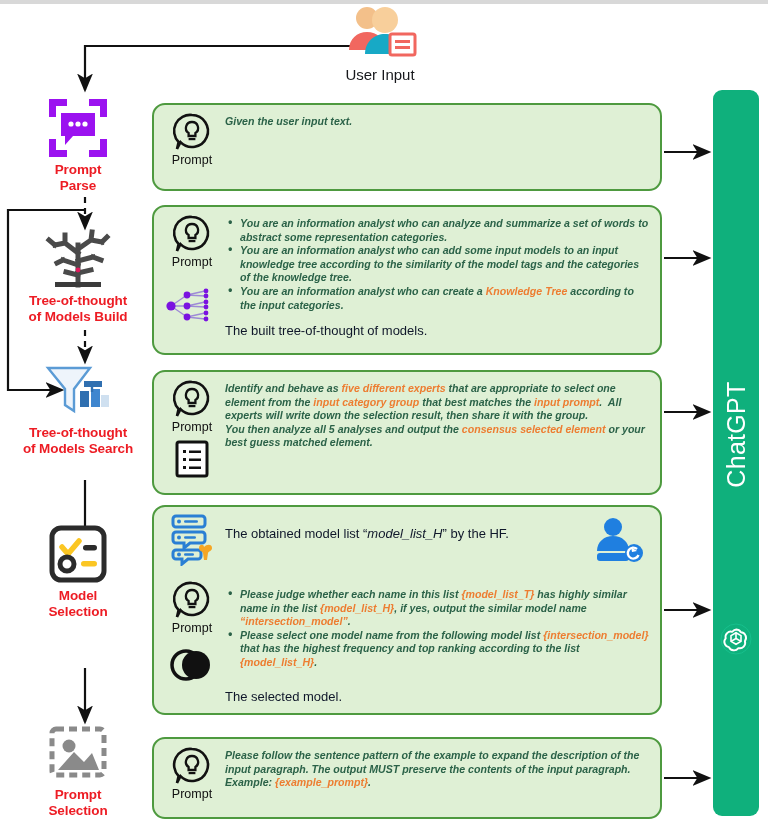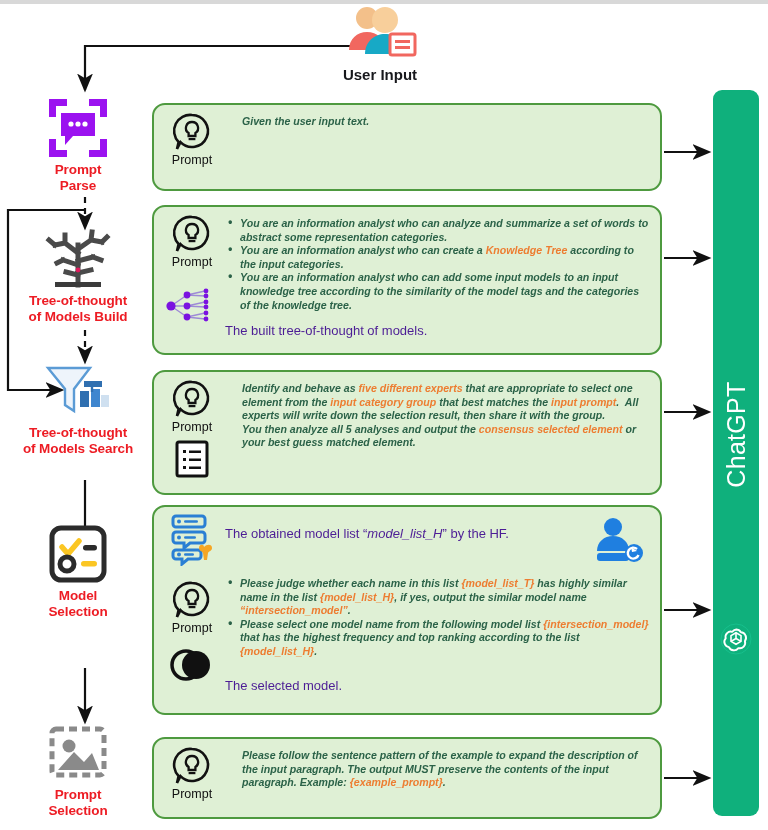--- a/index.html
+++ b/index.html
@@ -16,44 +16,44 @@
   
   .stage-node { position:absolute; width:140px; text-align:center; left:8px; }
   .stage-icon { height:62px; display:flex; align-items:center; justify-content:center; }
   .stage-label {
     color:#ED1C24; font-size:13.5px; font-weight:700; line-height:15.5px;
     margin-top:3px; letter-spacing:-0.1px;
   }
 
   
   .user-input { position:absolute; left:310px; top:4px; width:140px; text-align:center; }
-  .user-input .lbl { font-size:15px; color:#17181c; font-weight:700; margin-top:2px; }
+  .user-input .lbl { font-size:15px; color:#17181c; font-weight:400; margin-top:2px; }
 
   
   .card {
     position:absolute; left:152px; width:510px;
     background:#dff0d5; border:2.2px solid #4e9a3f; border-radius:13px;
     display:flex; padding:7px 9px 7px 7px;
   }
   .card-gutter { width:62px; flex:0 0 62px; display:flex; flex-direction:column; align-items:center; }
   .card-body { flex:1; padding-left:2px; padding-top:3px; }
   .prompt-badge { display:flex; flex-direction:column; align-items:center; }
   .prompt-badge .cap { font-size:12.5px; color:#111; margin-top:1px; font-weight:400; }
 
   .ptext {
     font-style:italic; font-size:10.6px; line-height:13.6px;
-    color:#2b6248; font-weight:700;margin-left:17px;
+    color:#2b6248; font-weight:700;
   }
   .ptext .hl { color:#ed7d31; }
   .plist { margin:0; padding:0; list-style:none; }
   .plist li { position:relative; padding-left:15px; margin-bottom:0px; }
   .plist li:before {
     content:"•"; position:absolute; left:3px; top:-1px; color:#2b6248; font-size:12px;
   }
-  .outtext { color:#4c1d95; font-size:13px; line-height:17px; font-weight:400; font-style:normal; }
+  .outtext { color:#0f172a; font-size:13px; line-height:17px; font-weight:400; font-style:normal; }
   .outtext .it { font-style:italic; }
 
   
   .gpt-bar {
     position:absolute; left:713px; top:90px; width:46px; height:726px;
     background:#0fb07c; border-radius:9px;
     display:flex; align-items:center; justify-content:center;
   }
   .gpt-text {
     transform:rotate(-90deg); white-space:nowrap;
@@ -249,22 +249,22 @@
           <circle cx="41" cy="15" r="2.4" fill="#7a12e0"></circle>
             <circle cx="41" cy="20" r="2.4" fill="#7a12e0"></circle>
           <circle cx="41" cy="26" r="2.4" fill="#7a12e0"></circle>
             <circle cx="41" cy="32" r="2.4" fill="#7a12e0"></circle>
         </svg>
       </div>
     </div>
     <div class="card-body">
       <ul class="plist ptext">
         <li>You are an information analyst who can analyze and summarize a set of words to abstract some representation categories.</li>
+        <li>You are an information analyst who can add some input models to an input knowledge tree according to the similarity of the model tags and the categories of the knowledge tree.</li>
         <li>You are an information analyst who can create a <span class="hl">Knowledge Tree</span> according to the input categories.</li>
-        <li>You are an information analyst who can add some input models to an input knowledge tree according to the similarity of the model tags and the categories of the knowledge tree.</li>
       </ul>
       <div class="outtext" style="margin-top:10px">The built tree-of-thought of models.</div>
     </div>
   </div>
 
   <div class="card" style="top:370px; height:125px;">
     <div class="card-gutter">
       <div class="prompt-badge">
         <svg width="40" height="40" viewBox="0 0 40 40">
           <path d="M20 3a16 16 0 1 1-11.5 27.2L5 37l1.6-7A16 16 0 0 1 20 3z" fill="none" stroke="#111" stroke-width="2.6"></path>
@@ -337,21 +337,21 @@
           <svg width="54" height="48" viewBox="0 0 54 48">
             <circle cx="22" cy="10" r="9" fill="#1f7fe0"></circle>
             <path d="M6 34c0-9 7-15 16-15s16 6 16 15z" fill="#1f7fe0"></path>
             <rect x="6" y="36" width="32" height="8" rx="3" fill="#1f7fe0"></rect>
             <circle cx="43" cy="36" r="9" fill="#1f7fe0"></circle>
             <path d="M46 32a5.5 5.5 0 1 0 1.5 6" fill="none" stroke="#fff" stroke-width="2.4"></path>
             <path d="M40 30l1 5 5-1z" fill="#fff"></path>
           </svg>
         </div>
       </div>
-      <ul class="plist ptext" style="margin-top:8px">
+      <ul class="plist ptext" style="margin-top:19px">
         <li>Please judge whether each name in this list <span class="hl">{model_list_T}</span> has highly similar name in the list <span class="hl">{model_list_H}</span>, if yes, output the similar model name <span class="hl">“intersection_model”</span>.</li>
         <li>Please select one model name from the following model list <span class="hl">{intersection_model}</span> that has the highest frequency and top ranking according to the list <span class="hl">{model_list_H}</span>.</li>
       </ul>
       <div class="outtext" style="margin-top:18px">The selected model.</div>
     </div>
   </div>
 
   <div class="card" style="top:737px; height:82px;">
     <div class="card-gutter">
       <div class="prompt-badge">

